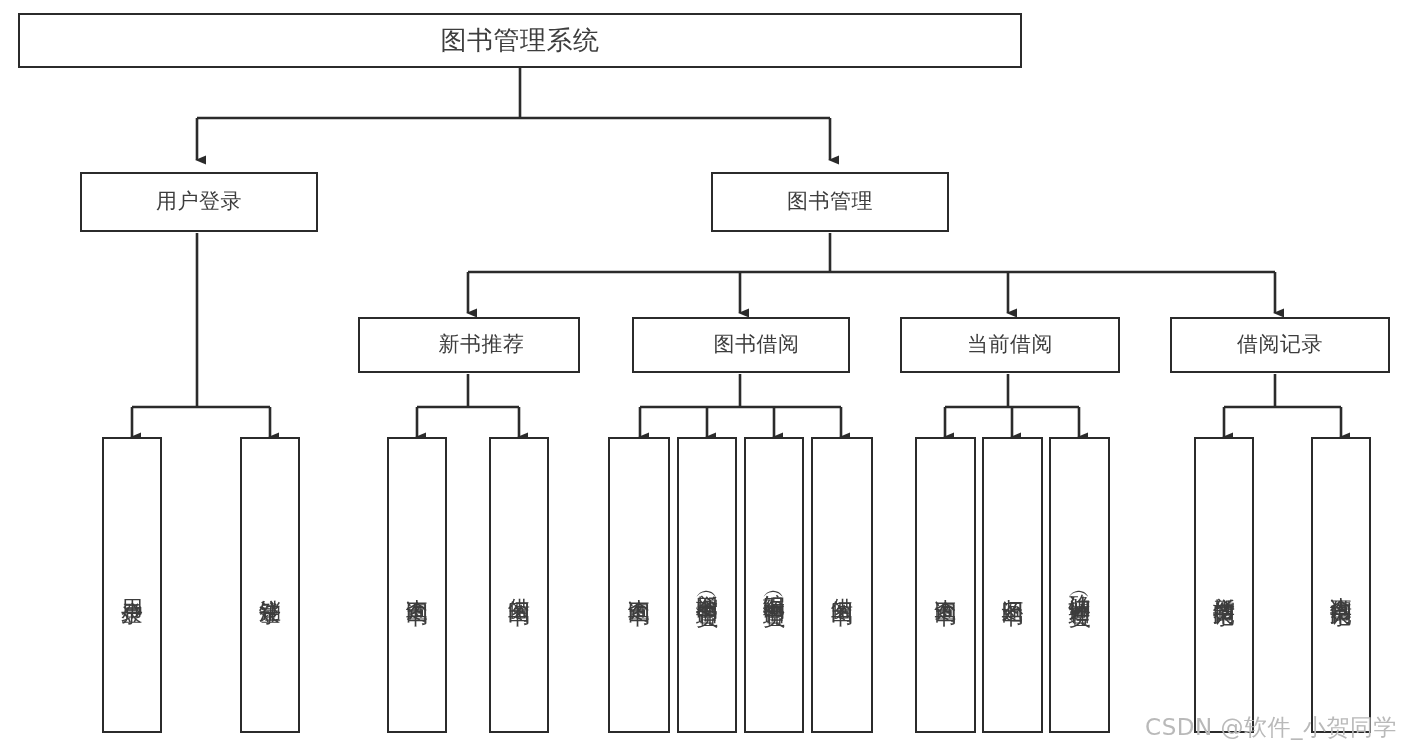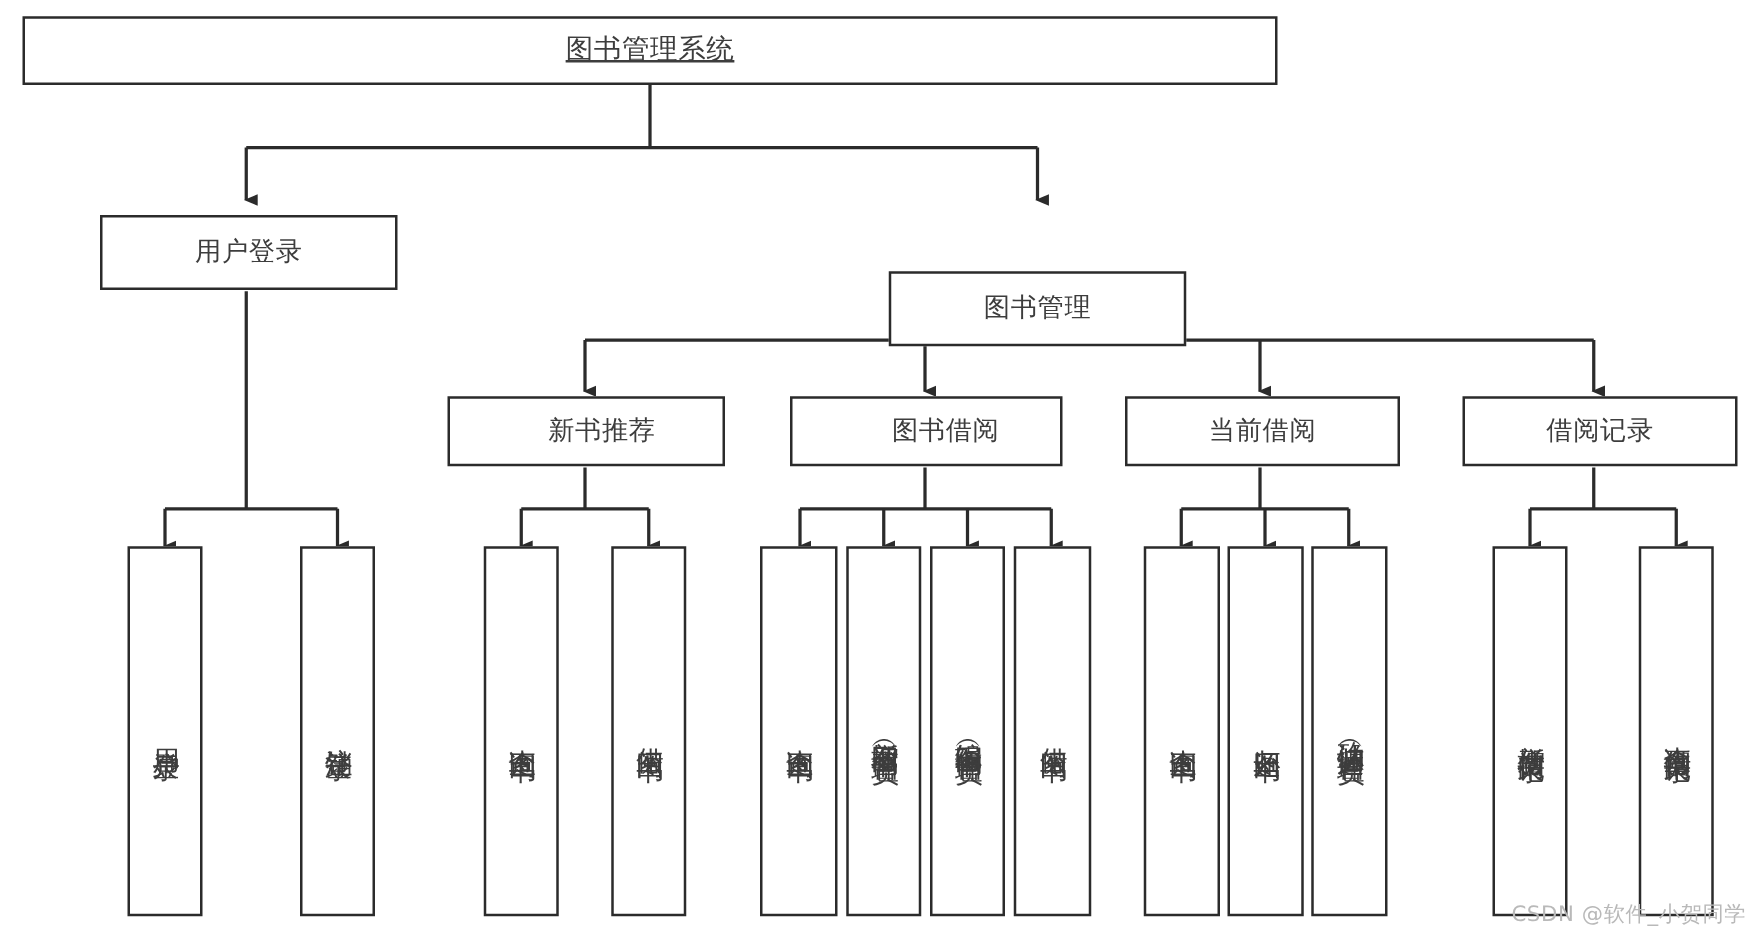--- a/index.html
+++ b/index.html
@@ -41,42 +41,41 @@
     color: #3d3d3d;
     letter-spacing: 0.5px;
   }
   
   .node.horiz .node-label {
     font-size: 21px;
     line-height: 1.2;
     white-space: nowrap;
   }
   .node.title .node-label {
-    font-size: 22px;
-    text-decoration: underline;
+    font-size: 26px;
   }
   
   .node.vert {
     align-items: center;
     justify-content: center;
   }
   .node.vert .node-label {
     writing-mode: vertical-rl;
     text-orientation: upright;
     font-size: 22px;
     line-height: 1.28;
     letter-spacing: 2px;
     white-space: nowrap;
     max-height: 100%;
   }
   .watermark {
     position: absolute;
     right: 8px;
     bottom: 4px;
-    font-size: 17px;
+    font-size: 23px;
     color: #b9b9b9;
     white-space: nowrap;
     letter-spacing: 0.5px;
   }
 </style>
 </head>
 <body>
 
 <div id="canvas">
 
@@ -130,21 +129,21 @@
     </g>
   </svg>
 
   <div class="node horiz title" style="left:18px; top:13px; width:1004px; height:55px;">
     <span class="node-label">图书管理系统</span>
   </div>
 
   <div class="node horiz" style="left:80px; top:172px; width:238px; height:60px;">
     <span class="node-label">用户登录</span>
   </div>
-  <div class="node horiz" style="left:711px; top:172px; width:238px; height:60px;margin-top:45px;">
+  <div class="node horiz" style="left:711px; top:172px; width:238px; height:60px;">
     <span class="node-label">图书管理</span>
   </div>
 
   <div class="node horiz" style="left:358px; top:317px; width:222px; height:56px;padding-left:25px;">
     <span class="node-label">新书推荐</span>
   </div>
   <div class="node horiz" style="left:632px; top:317px; width:218px; height:56px;padding-left:31px;">
     <span class="node-label">图书借阅</span>
   </div>
   <div class="node horiz" style="left:1170px; top:317px; width:220px; height:56px;">

